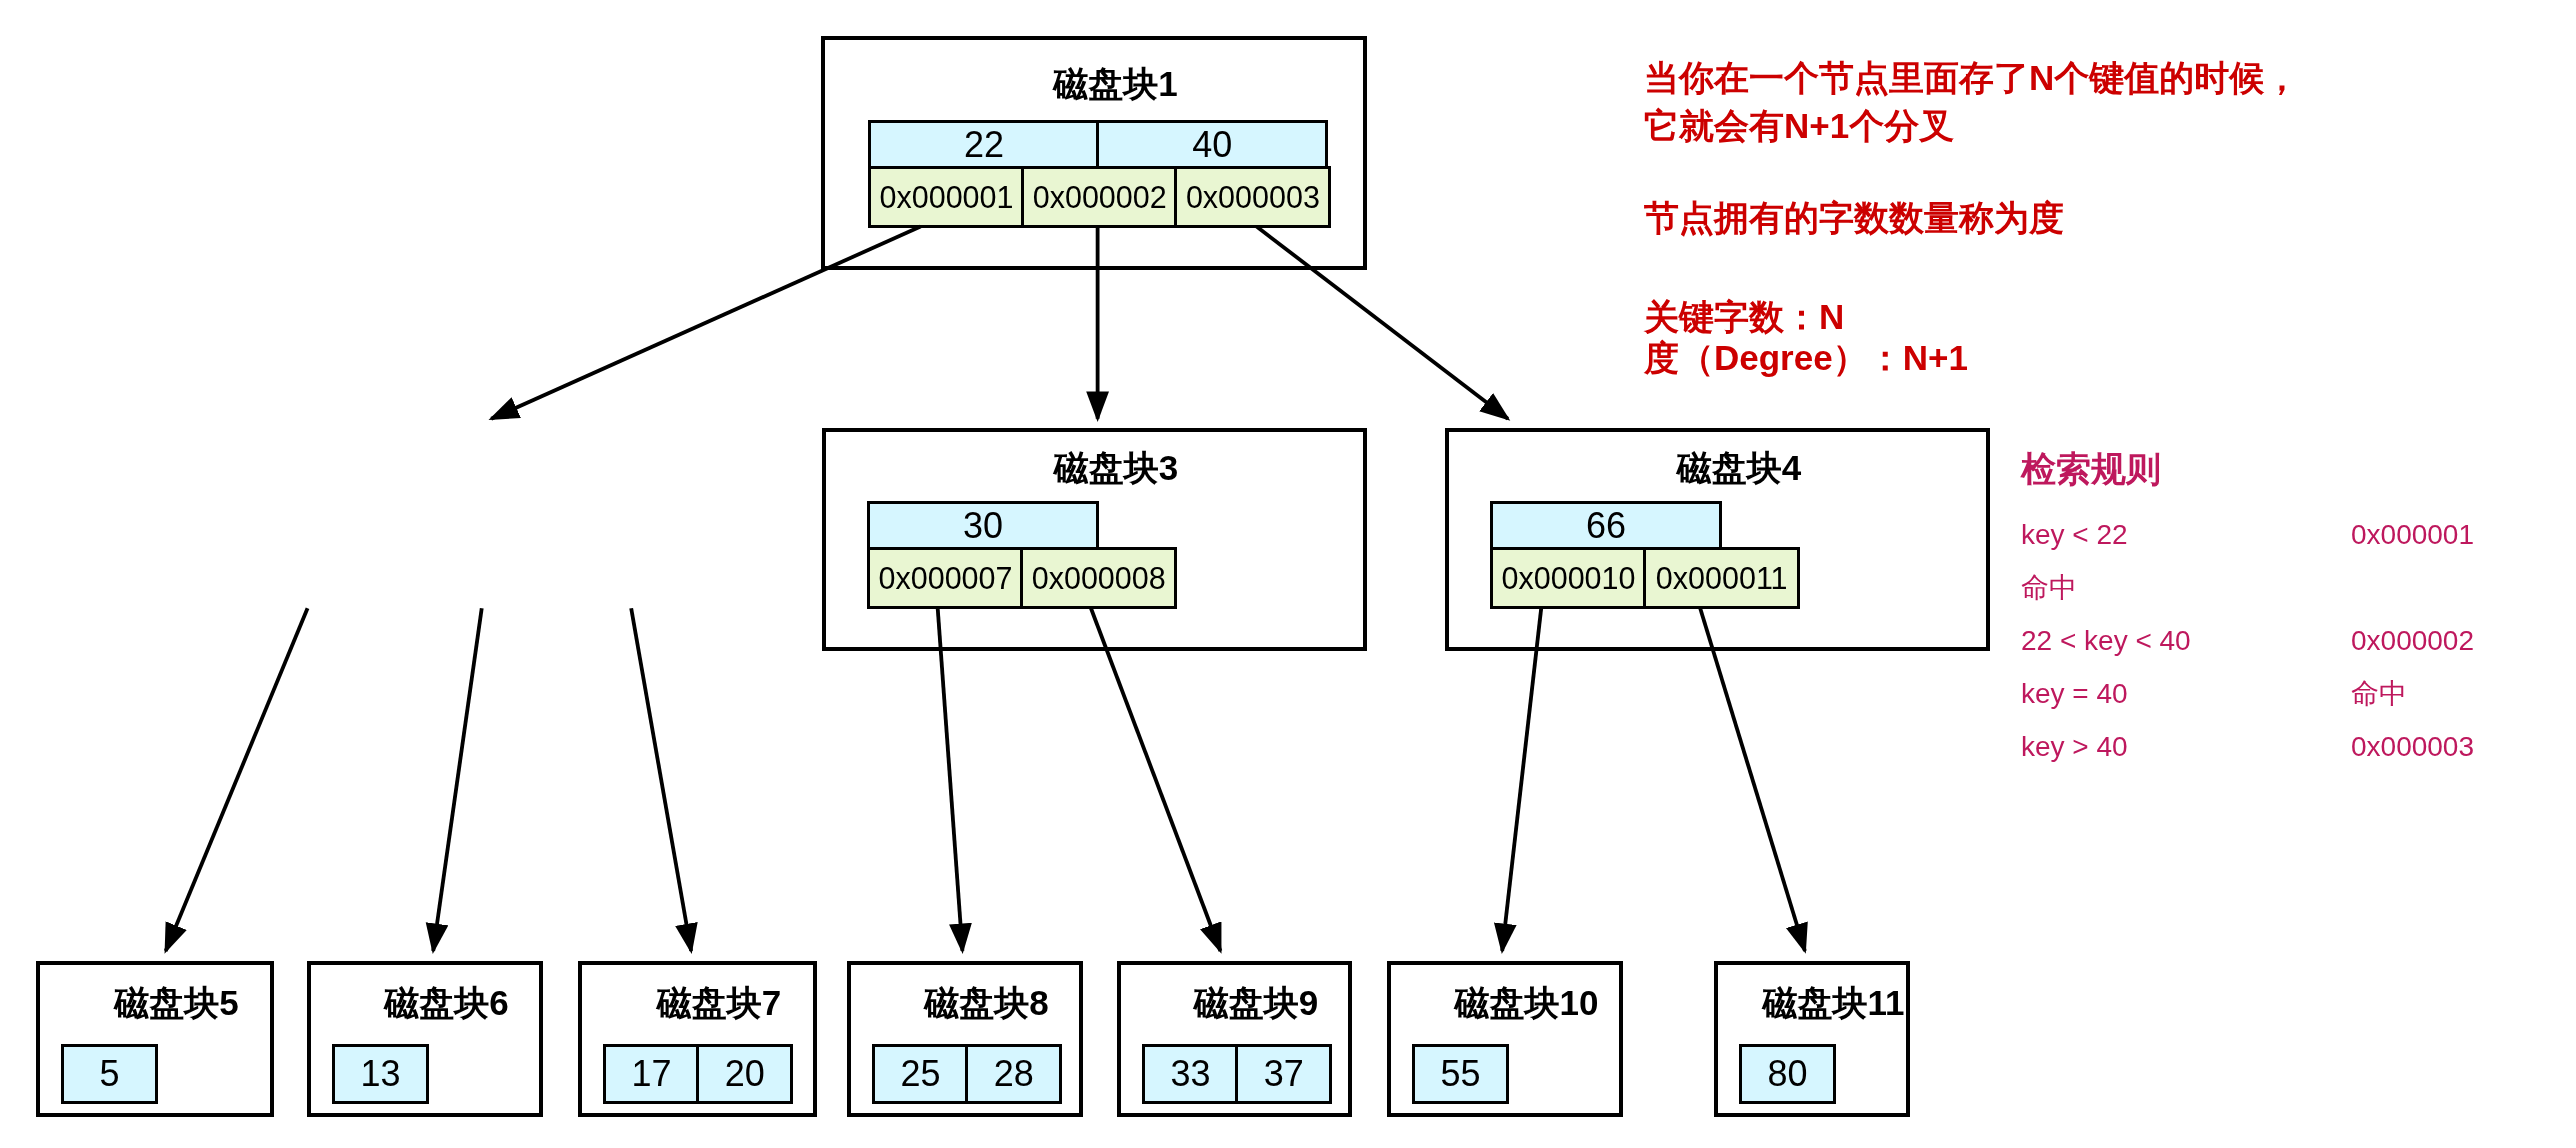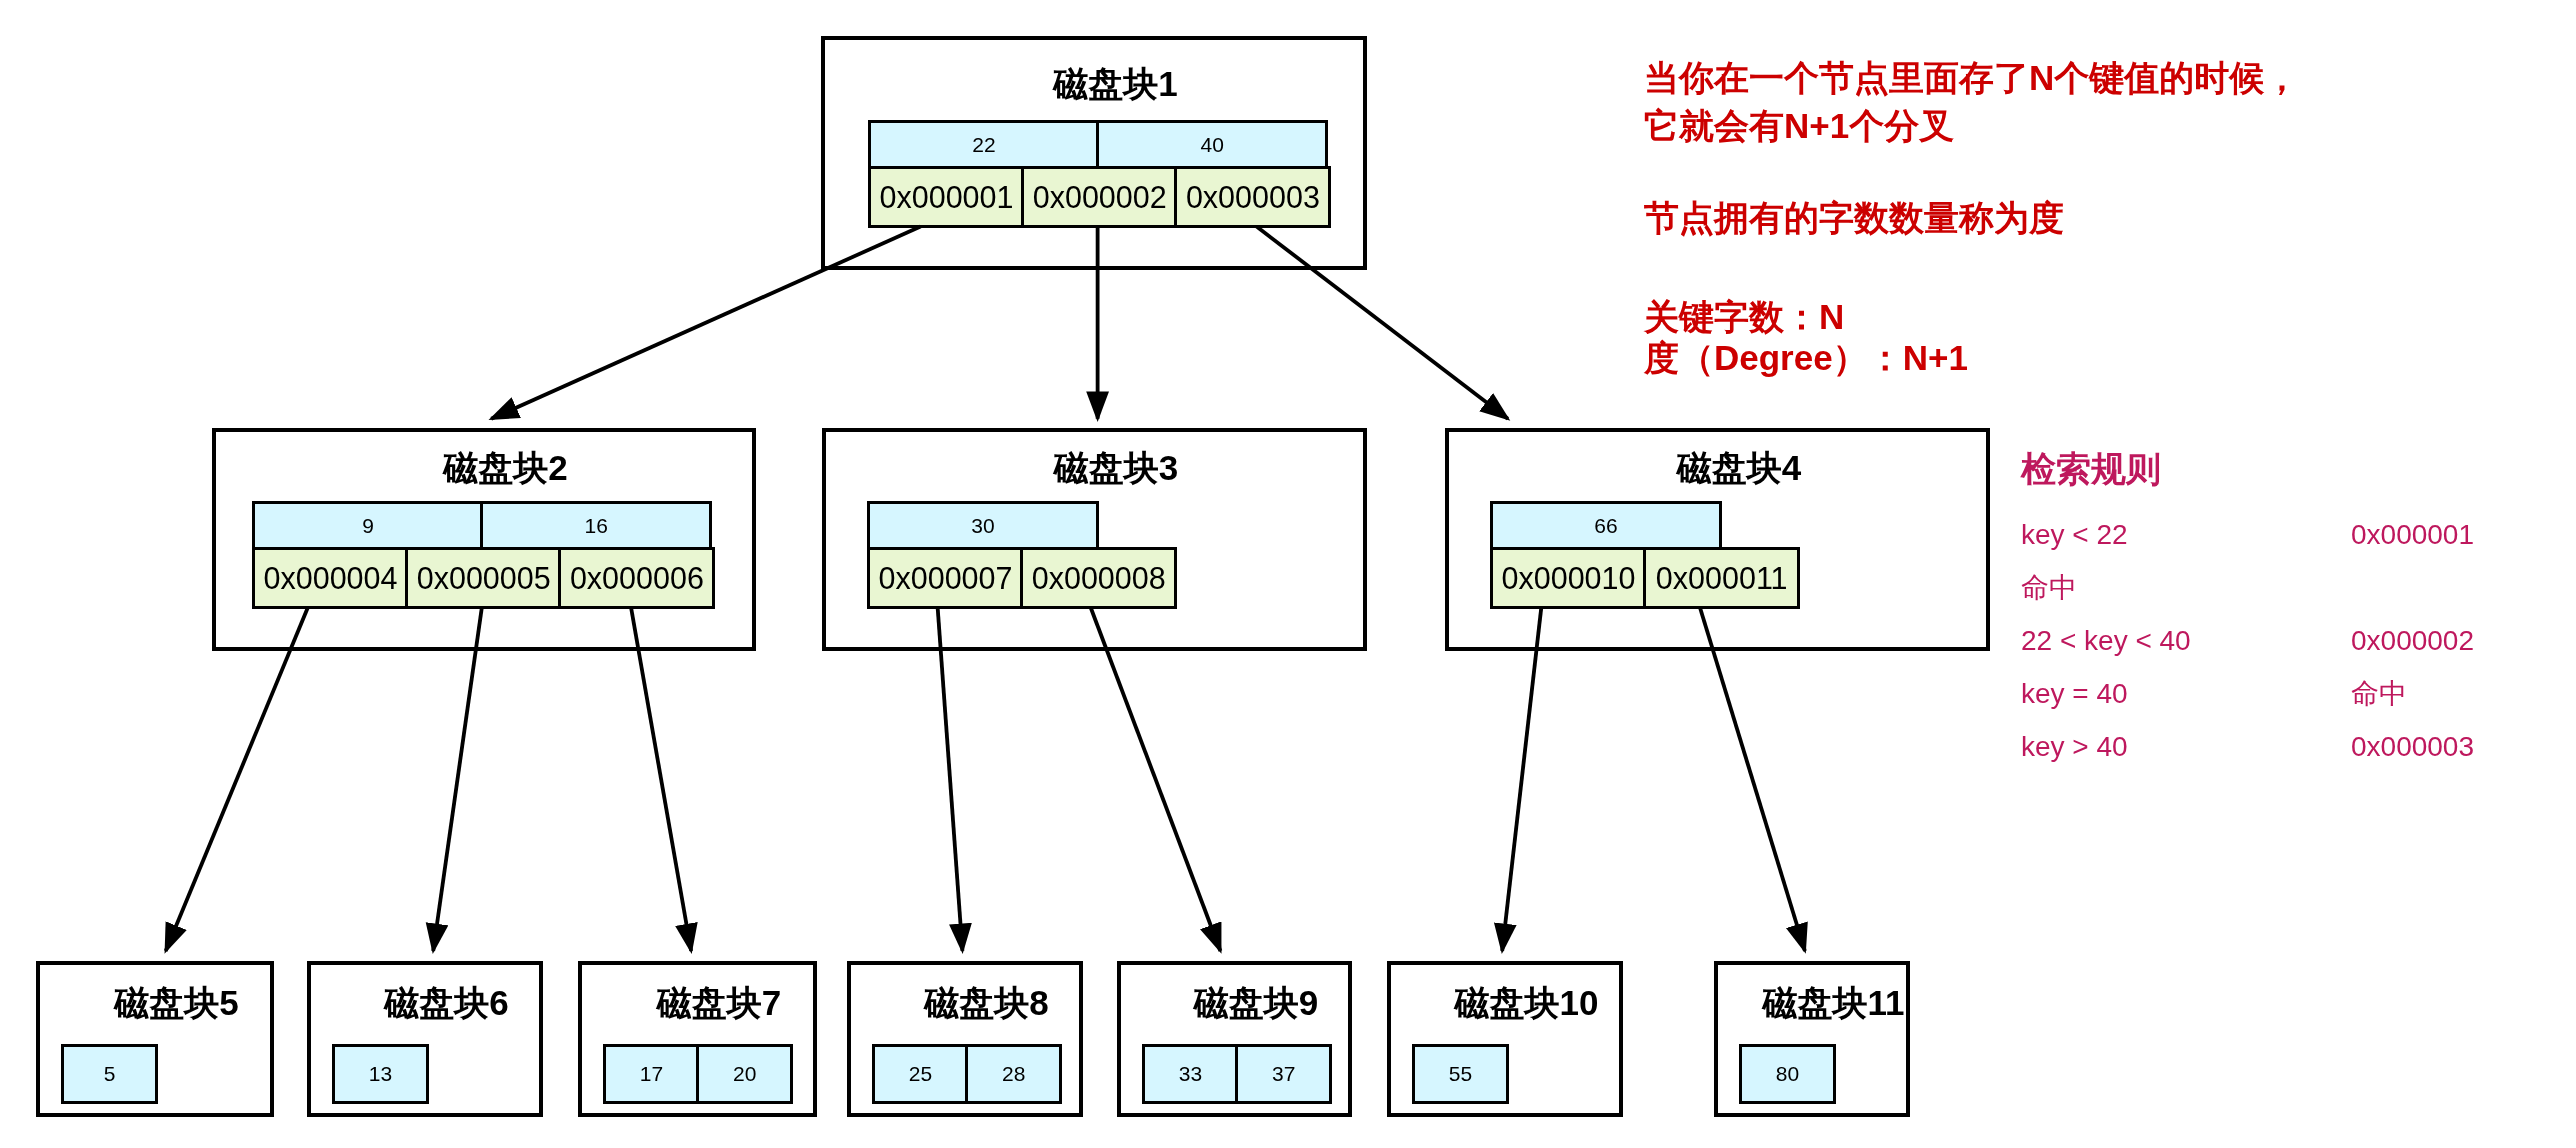--- a/index.html
+++ b/index.html
@@ -16,21 +16,21 @@
   .t-b1{left:43px;top:80px;}
   .t-b2{left:36px;top:69px;}
   .t-b3{left:41px;top:69px;}
   .t-b4{left:41px;top:69px;}
   .t-leaf{left:21px;top:79px;}
 
   .row{display:flex;}
   .ptrs{margin-top:-3.8px;}
   .cell{box-sizing:border-box;border:3.8px solid #000;display:flex;align-items:center;justify-content:center;color:#000;}
   .cell + .cell{margin-left:-3.8px;}
-  .key{background:var(--key_cell,#D6F6FF);height:50px;font-size:21px;}
+  .key{background:var(--key_cell,#D6F6FF);height:50px;font-size:36px;}
   .ptr{background:var(--pointer_cell,#E9F6D2);height:62px;font-size:30.5px;}
   .kw{width:232px;}
   .pw{width:157px;}
   .lw{width:97px;height:60px;}
 
   .overlay{position:absolute;left:0;top:0;pointer-events:none;}
   .overlay line{stroke:#000;stroke-width:4;}
 
   .ann{position:absolute;left:1644px;color:var(--annotation,#CC0000);font-weight:bold;font-size:35px;white-space:nowrap;}
   .ann1{top:55px;}
@@ -58,34 +58,20 @@
         <div class="cell key kw">40</div>
       </div>
       <div class="row ptrs">
         <div class="cell ptr pw">0x000001</div>
         <div class="cell ptr pw">0x000002</div>
         <div class="cell ptr pw">0x000003</div>
       </div>
     </div>
   </div>
 
-  <div class="block b2" style="left:212px;top:428px;width:544px;height:223px">
-    <div class="btitle">磁盘块2</div>
-    <div class="tbl t-b2">
-      <div class="row keys">
-        <div class="cell key kw">9</div>
-        <div class="cell key kw">16</div>
-      </div>
-      <div class="row ptrs">
-        <div class="cell ptr pw">0x000004</div>
-        <div class="cell ptr pw">0x000005</div>
-        <div class="cell ptr pw">0x000006</div>
-      </div>
-    </div>
-  </div>
 
   <div class="block b3" style="left:822px;top:428px;width:545px;height:223px">
     <div class="btitle">磁盘块3</div>
     <div class="tbl t-b3">
       <div class="row keys">
         <div class="cell key kw">30</div>
       </div>
       <div class="row ptrs">
         <div class="cell ptr pw">0x000007</div>
         <div class="cell ptr pw">0x000008</div>

